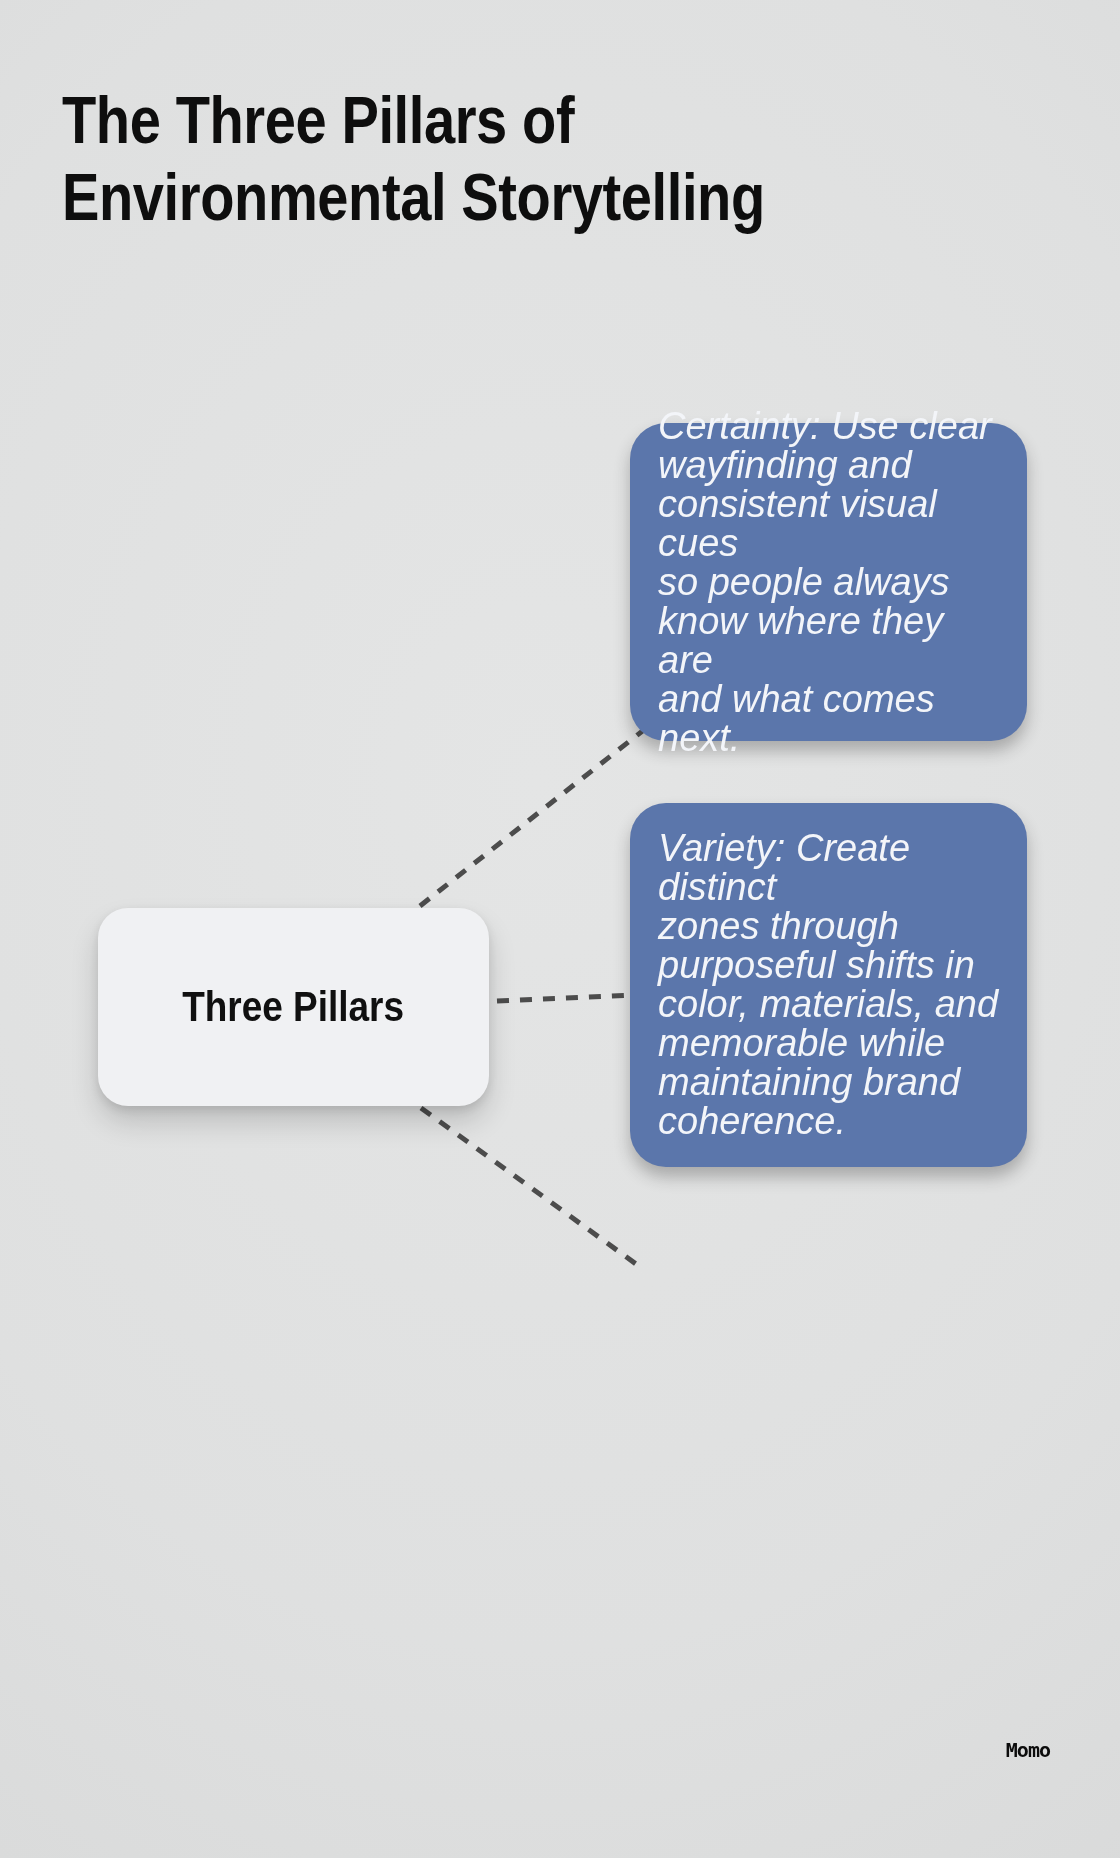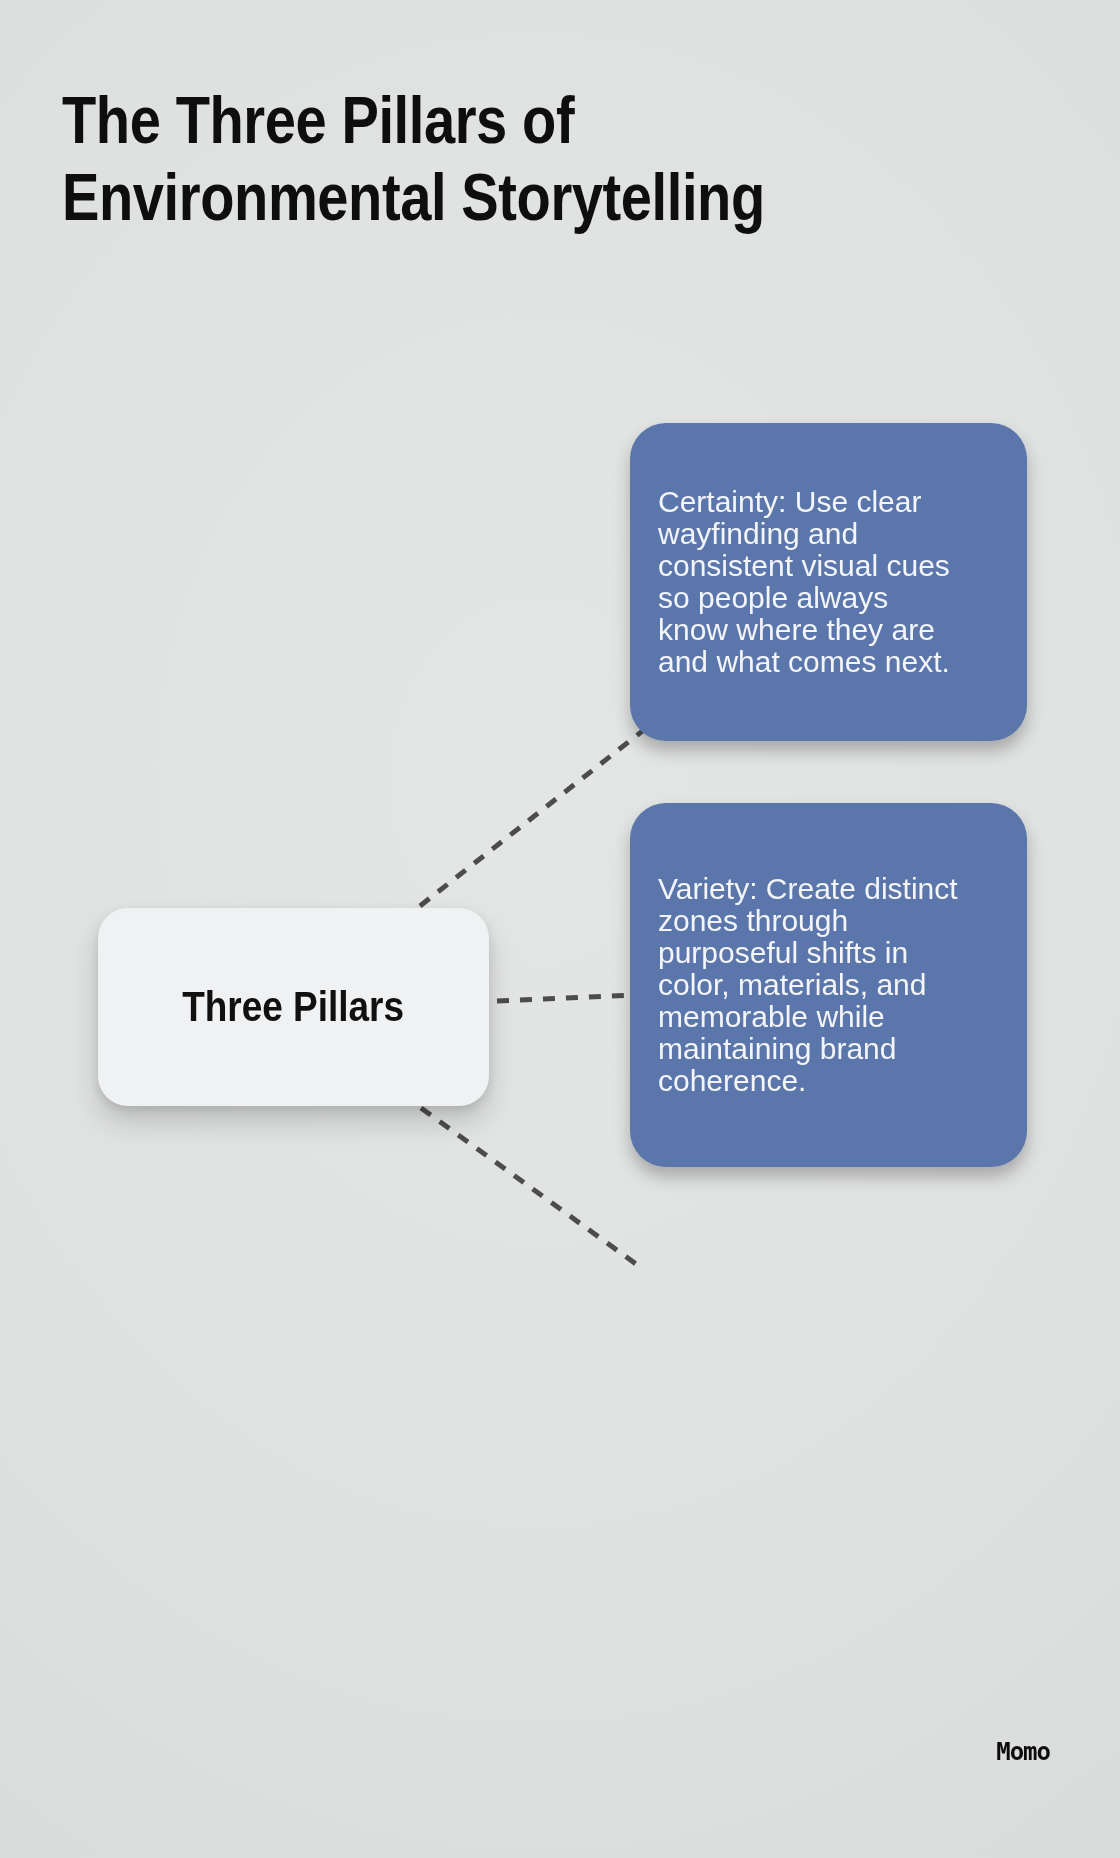--- a/index.html
+++ b/index.html
@@ -81,31 +81,32 @@
     box-shadow: 0 10px 16px rgba(40,40,40,0.30);
     display: flex;
     align-items: center;
     padding: 24px 24px 24px 28px;
   }
   .card-1 { top: 423px; height: 318px; }
   .card-2 { top: 803px; height: 364px; }
   .card-3 { top: 1232px; height: 368px; }
   .card-text {
     color: var(--card-text-color, #f3f5f9);
-    font-size: 30px;
-    line-height: 32px;
+    font-size: 38px;
+    line-height: 39px;
     white-space: pre-line;
+    font-style: italic;
   }
   .watermark {
     position: absolute;
     top: 1738px;
     right: 70px;
     font-family: "DejaVu Sans Mono", monospace;
     font-weight: 700;
-    font-size: 24px;
+    font-size: 20px;
     letter-spacing: -1px;
     color: #0c0c0c;
   }
 </style>
 </head>
 <body>
 
 <div class="canvas">
 
   <h1 class="title">

